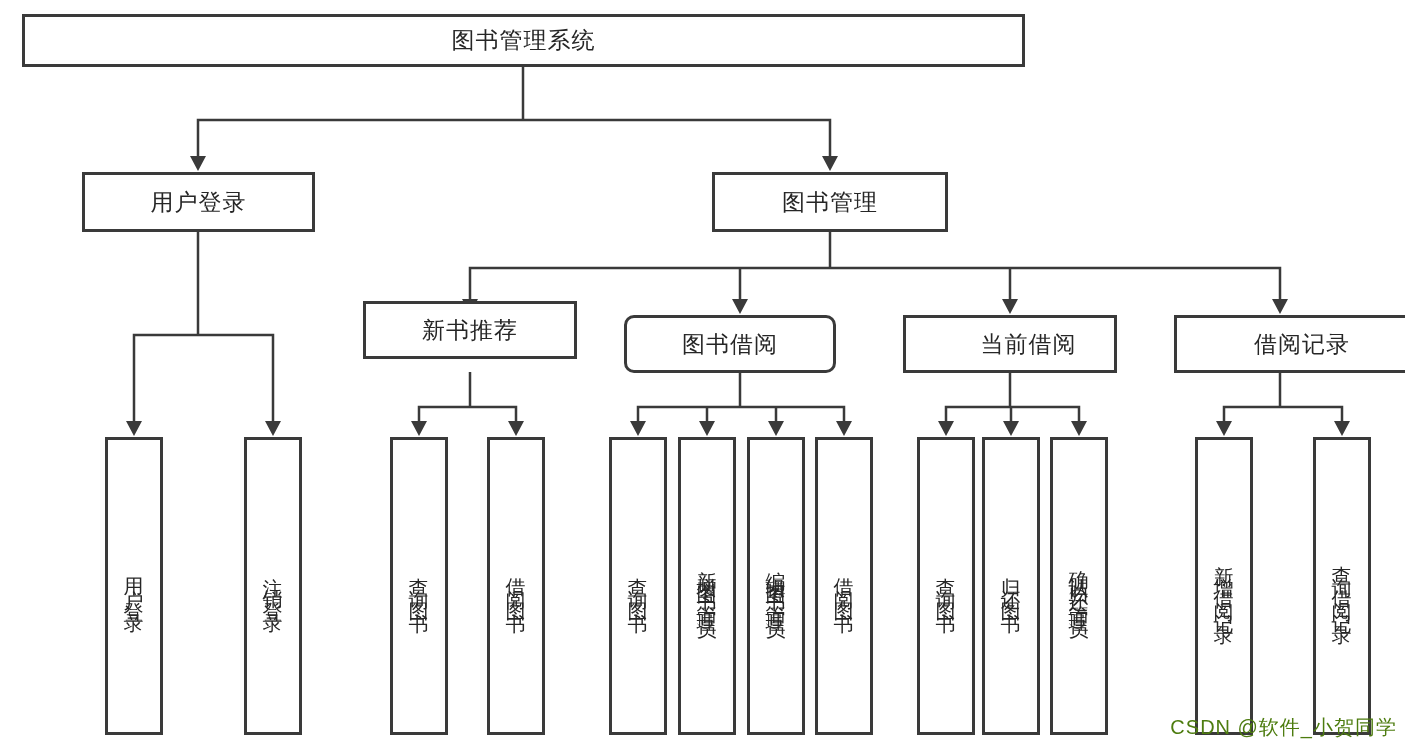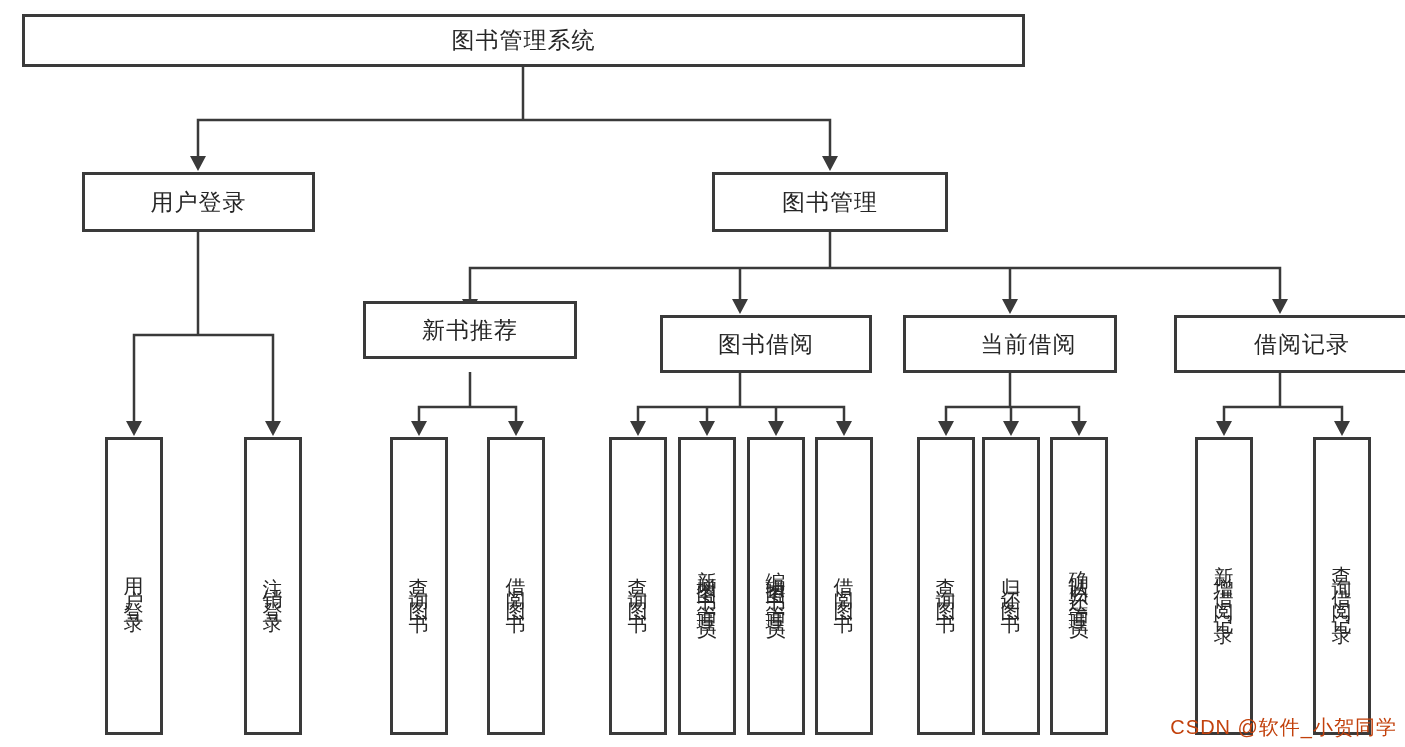--- a/index.html
+++ b/index.html
@@ -28,21 +28,21 @@
     writing-mode:vertical-rl;
     text-orientation:mixed;
     letter-spacing:12px;
     line-height:1;
   }
   .vbox.tight{letter-spacing:7px;}
   #watermark{
     position:absolute;
     right:8px;bottom:6px;
     font-size:20px;
-    color:#c2410c;
+    color:#4d7c0f;
     z-index:3;
     letter-spacing:1px;
     white-space:nowrap;
   }
 </style>
 </head>
 <body>
 
 <div id="stage">
 
@@ -92,21 +92,21 @@
   <div class="box hbox" style="left:82px;top:172px;width:233px;height:60px;">
     <span>用户登录</span>
   </div>
   <div class="box hbox" style="left:712px;top:172px;width:236px;height:60px;">
     <span>图书管理</span>
   </div>
 
   <div class="box hbox" style="left:363px;top:301px;width:214px;height:58px;">
     <span>新书推荐</span>
   </div>
-  <div class="box hbox" style="left:660px;top:315px;width:212px;height:58px;">
+  <div class="box hbox" style="left:624px;top:315px;width:212px;height:58px;border-radius:10px;">
     <span>图书借阅</span>
   </div>
   <div class="box hbox" style="left:903px;top:315px;width:214px;height:58px;padding-left:37px;">
     <span>当前借阅</span>
   </div>
   <div class="box hbox" style="left:1174px;top:315px;width:256px;height:58px;">
     <span>借阅记录</span>
   </div>
 
   <div class="box vbox" style="left:105px;top:437px;width:58px;height:298px;">

